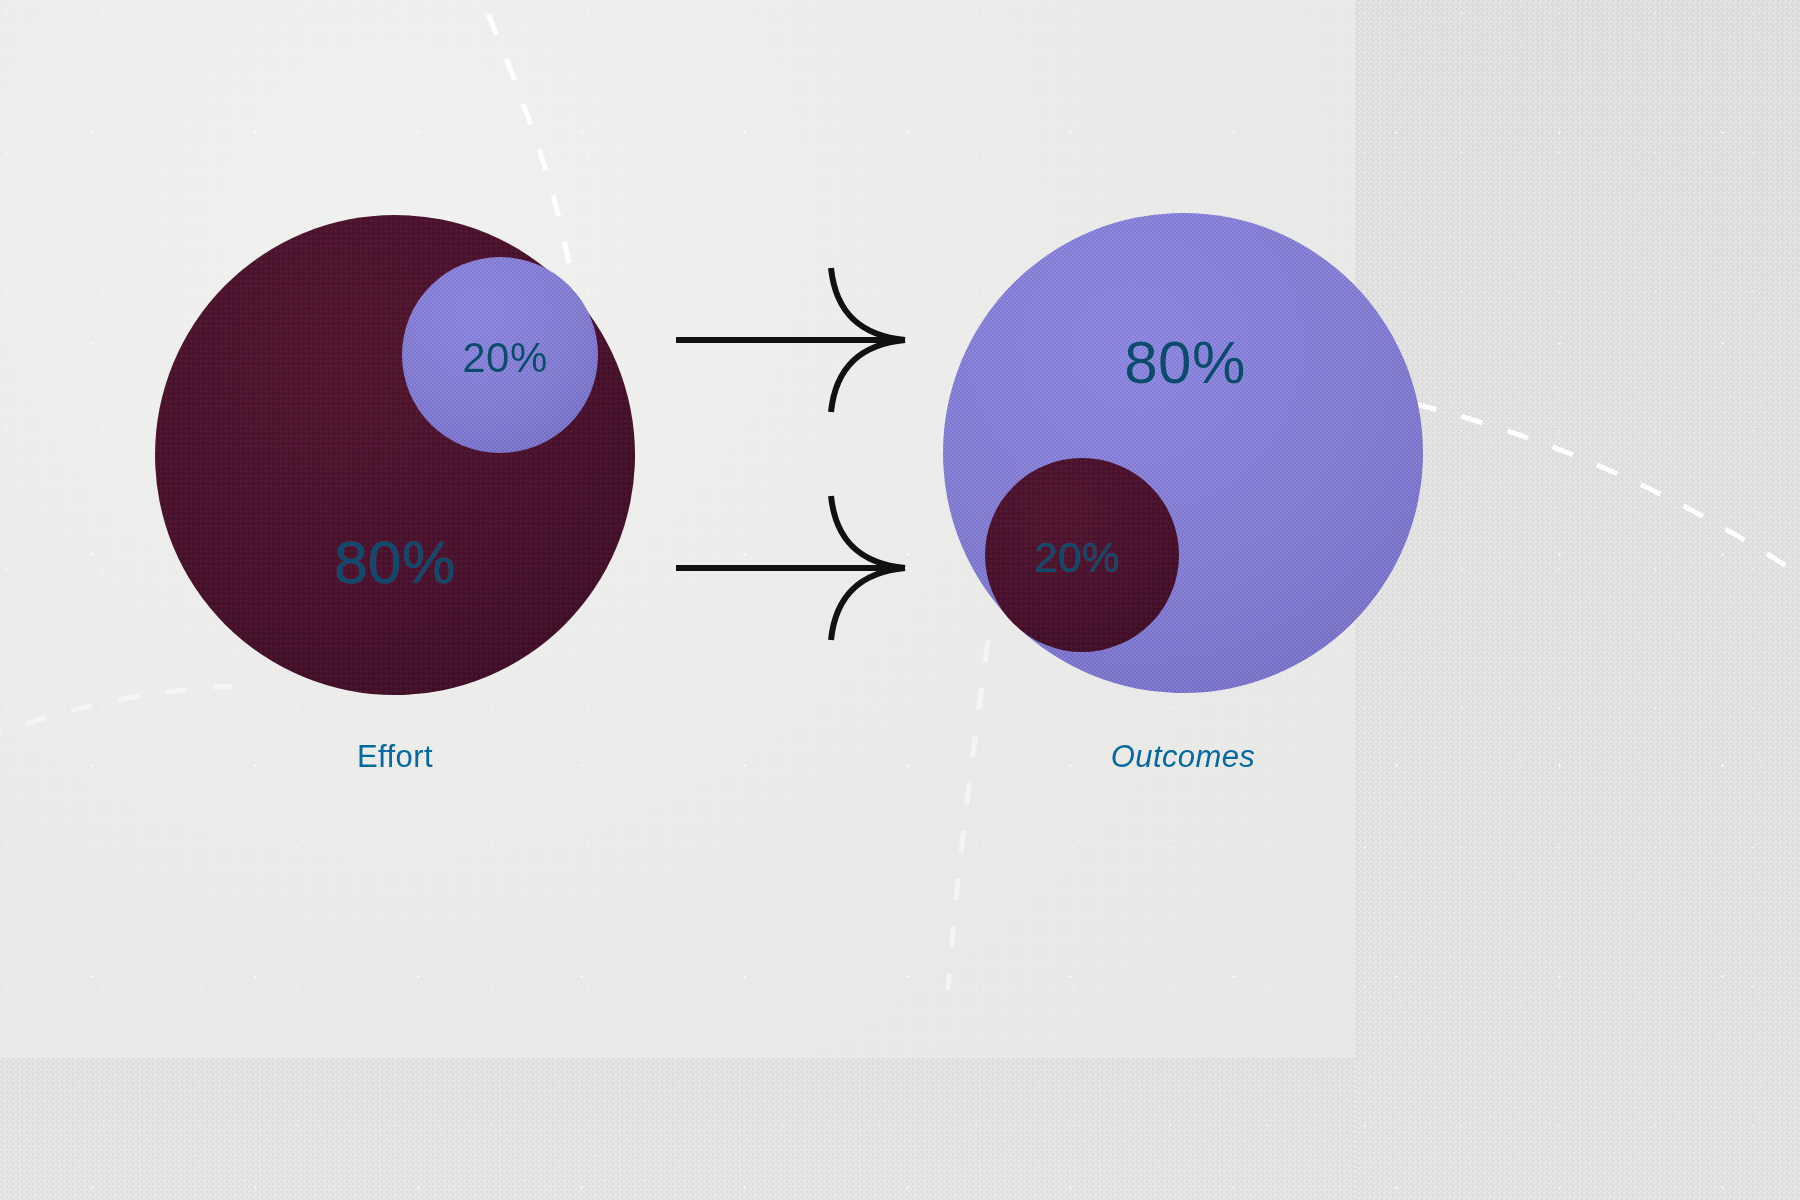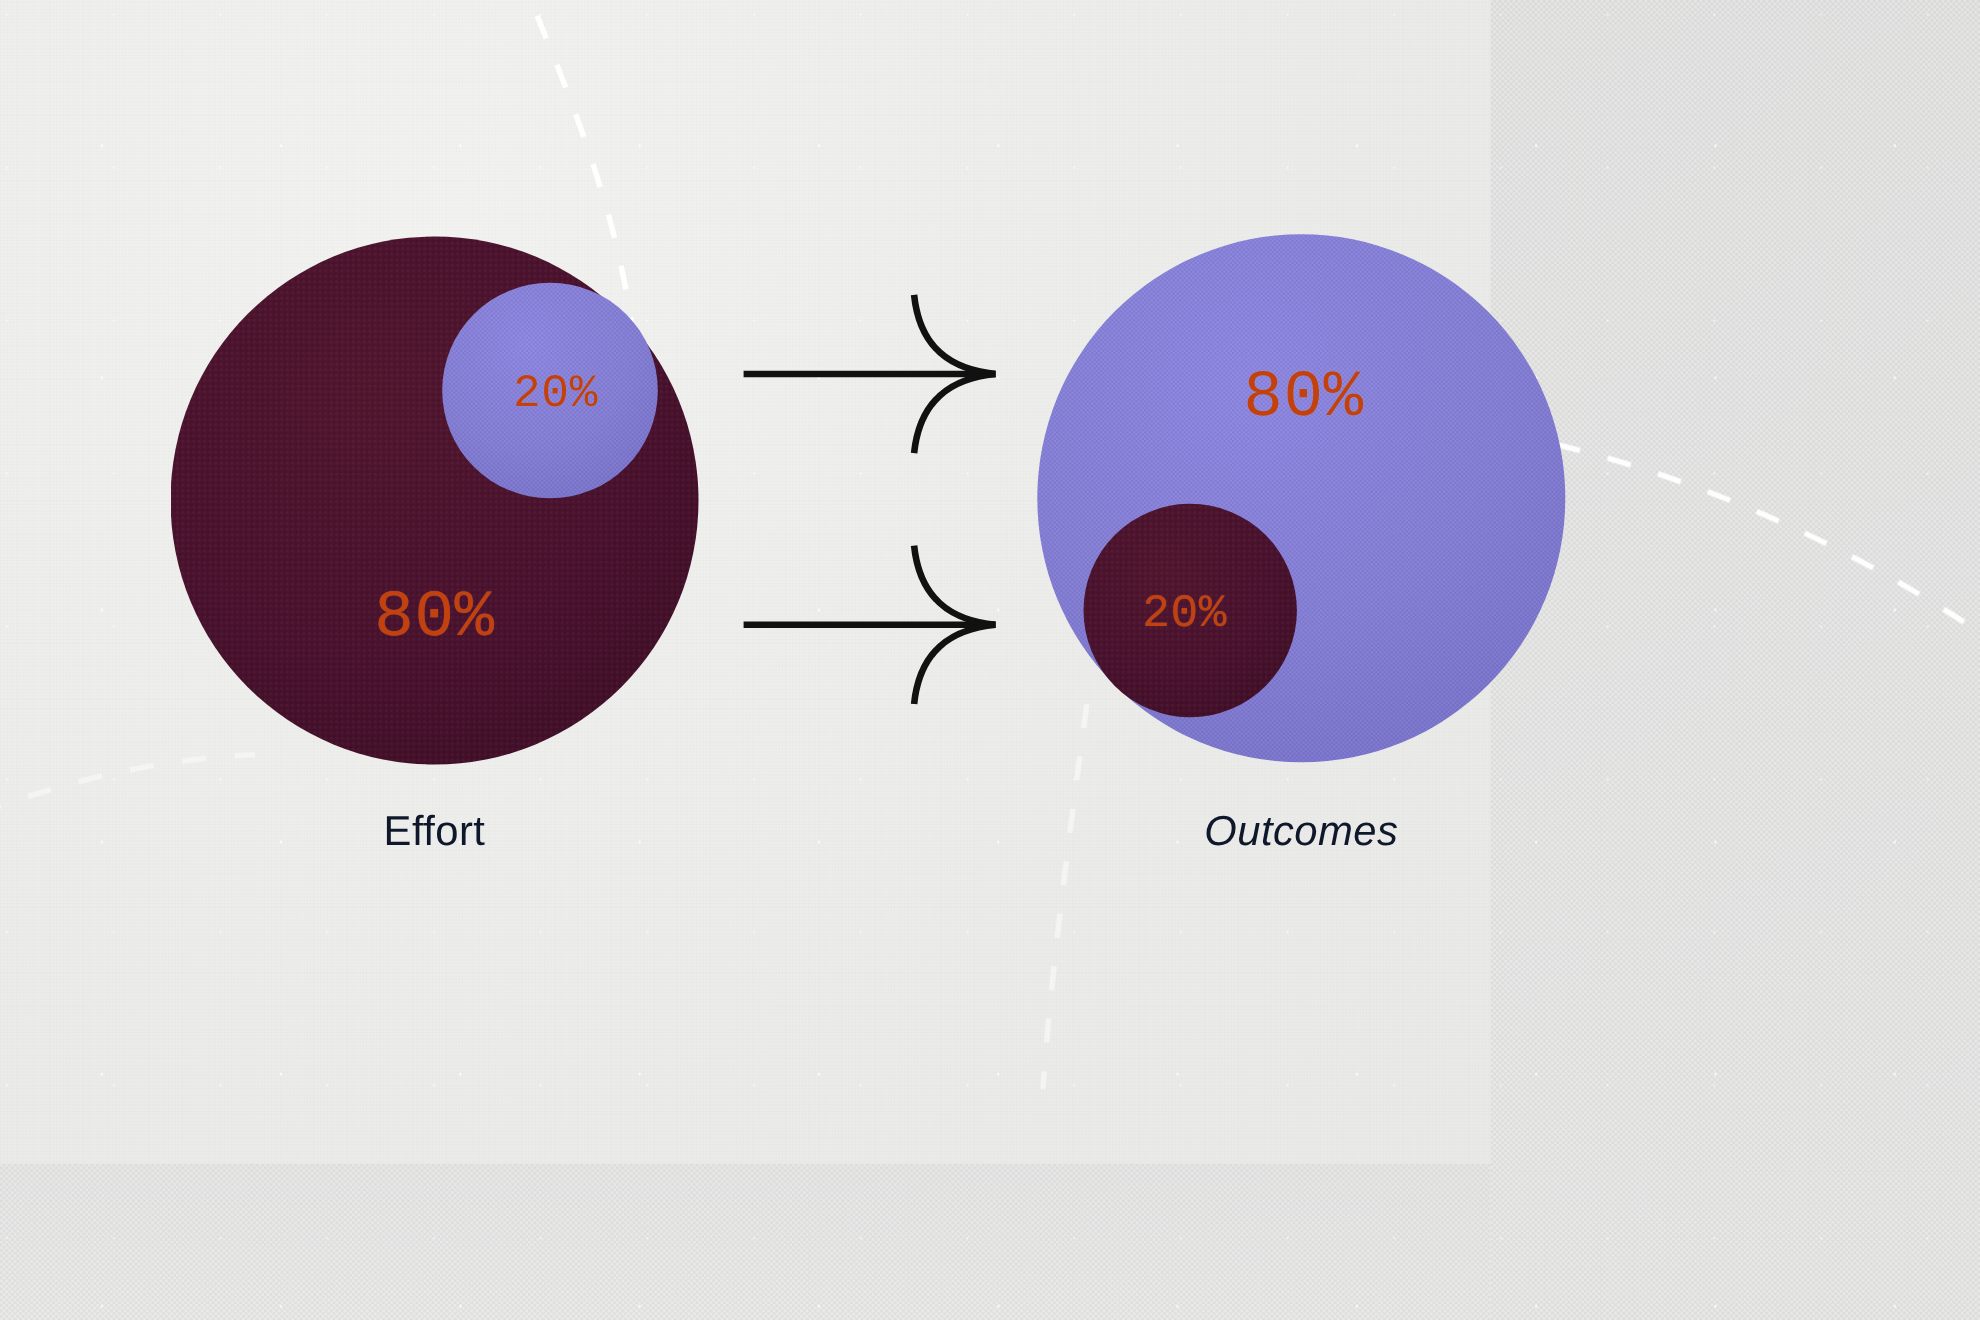--- a/index.html
+++ b/index.html
@@ -78,35 +78,34 @@
   svg.art {
     position: absolute;
     left: 0; top: 0;
     width: 1800px; height: 1200px;
     overflow: visible;
   }
 
   
   .pct {
     position: absolute;
-    color: #c2410c;
+    color: #0c4a6e;
     font-size: 60px;
     font-weight: 300;
     letter-spacing: .5px;
     transform: translate(-50%, -50%);
     white-space: nowrap;
     text-shadow: 0 0 1px rgba(255,255,255,.25);
-    font-family: Liberation Mono, monospace;
   }
   .pct.small { font-size: 42px; }
 
   .caption {
     position: absolute;
-    color: #0f172a;
-    font-size: 38px;
+    color: #0369a1;
+    font-size: 31px;
     font-weight: 400;
     letter-spacing: .4px;
     transform: translate(-50%, -50%);
     white-space: nowrap;
   }
 </style>
 </head>
 <body>
 
 <div id="stage">

